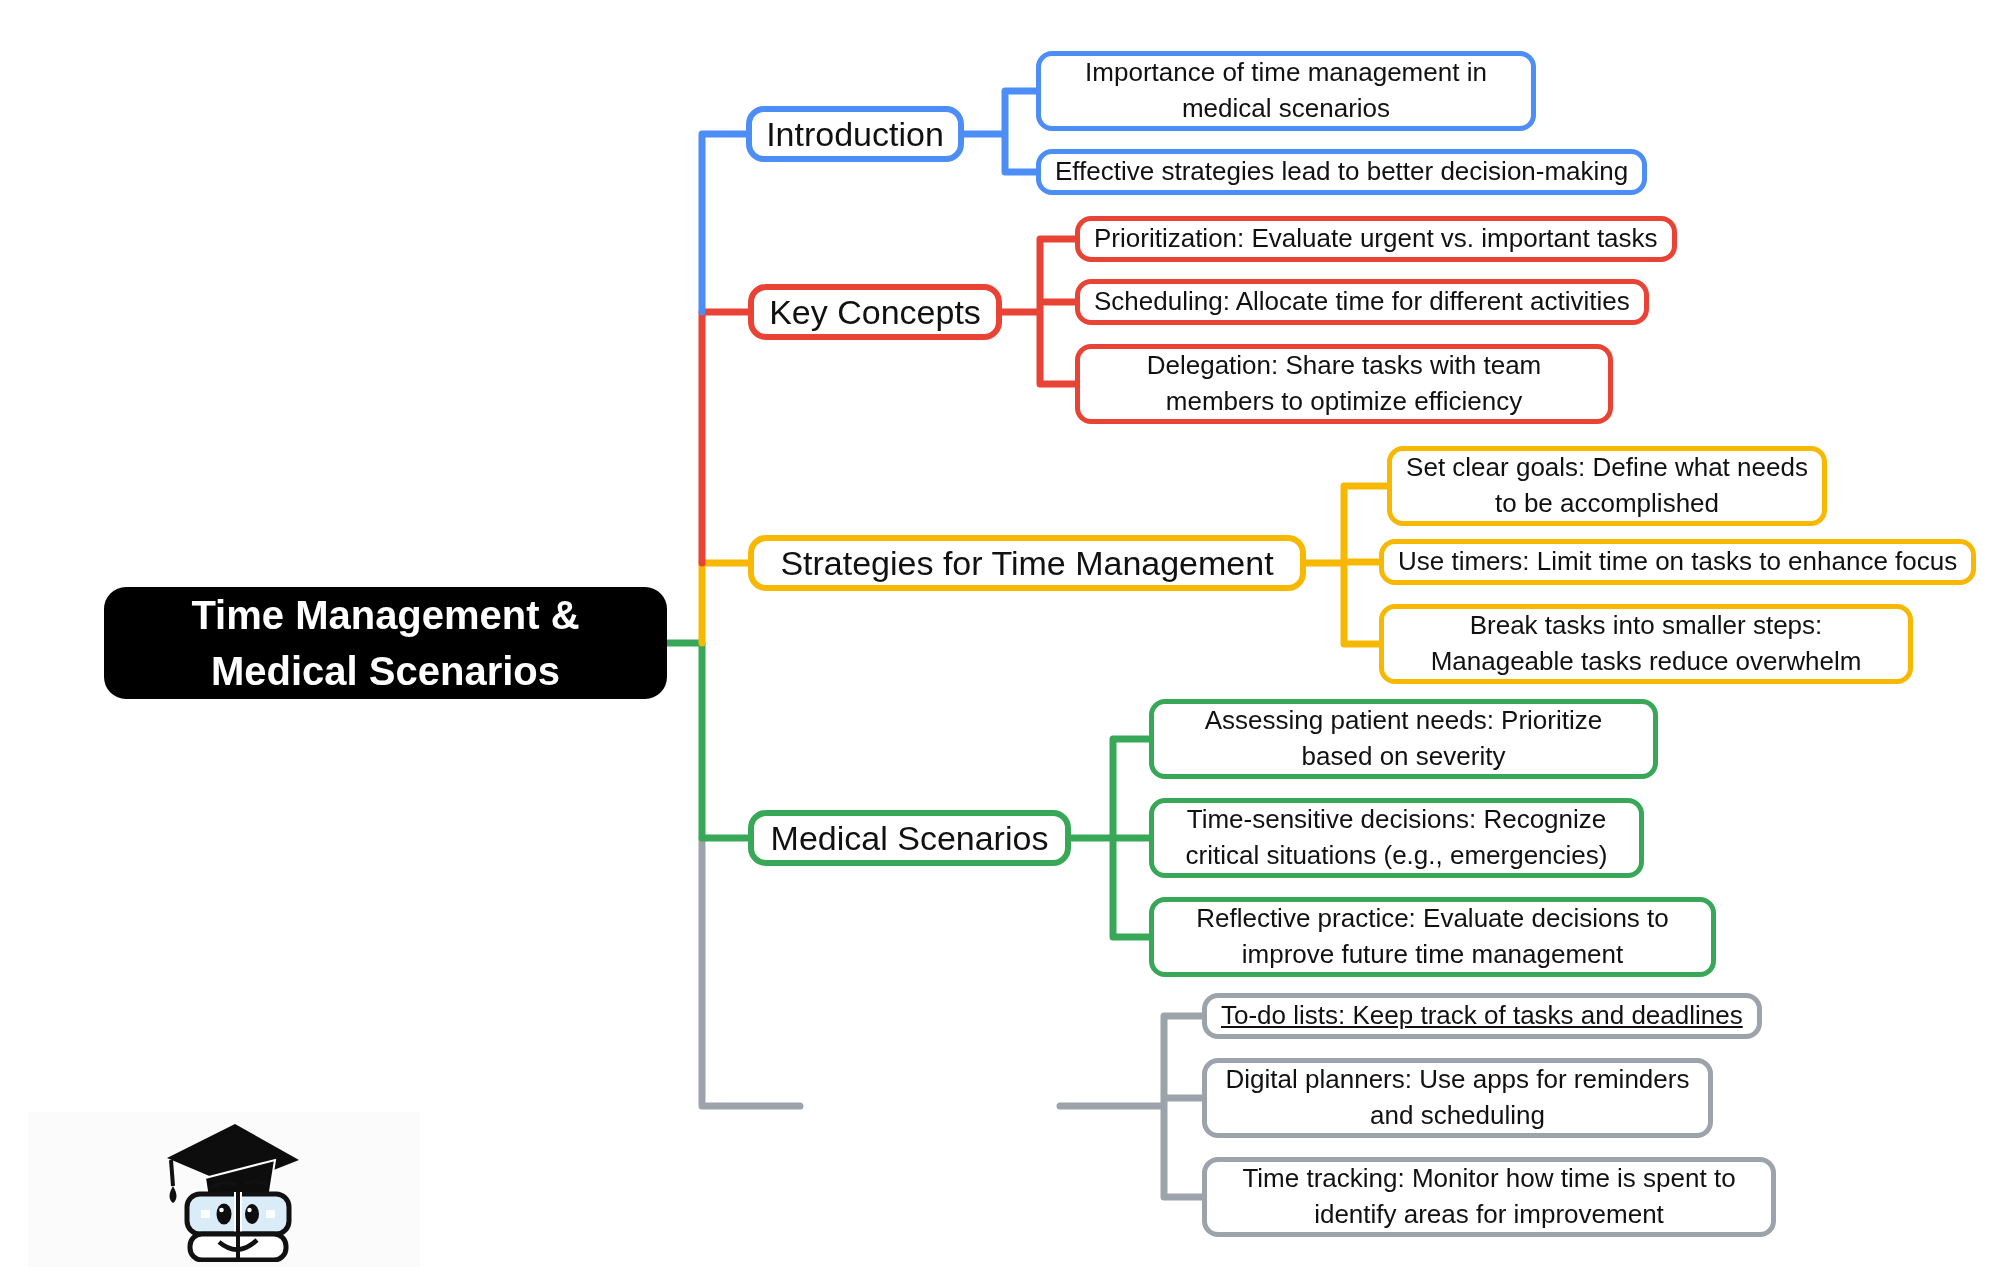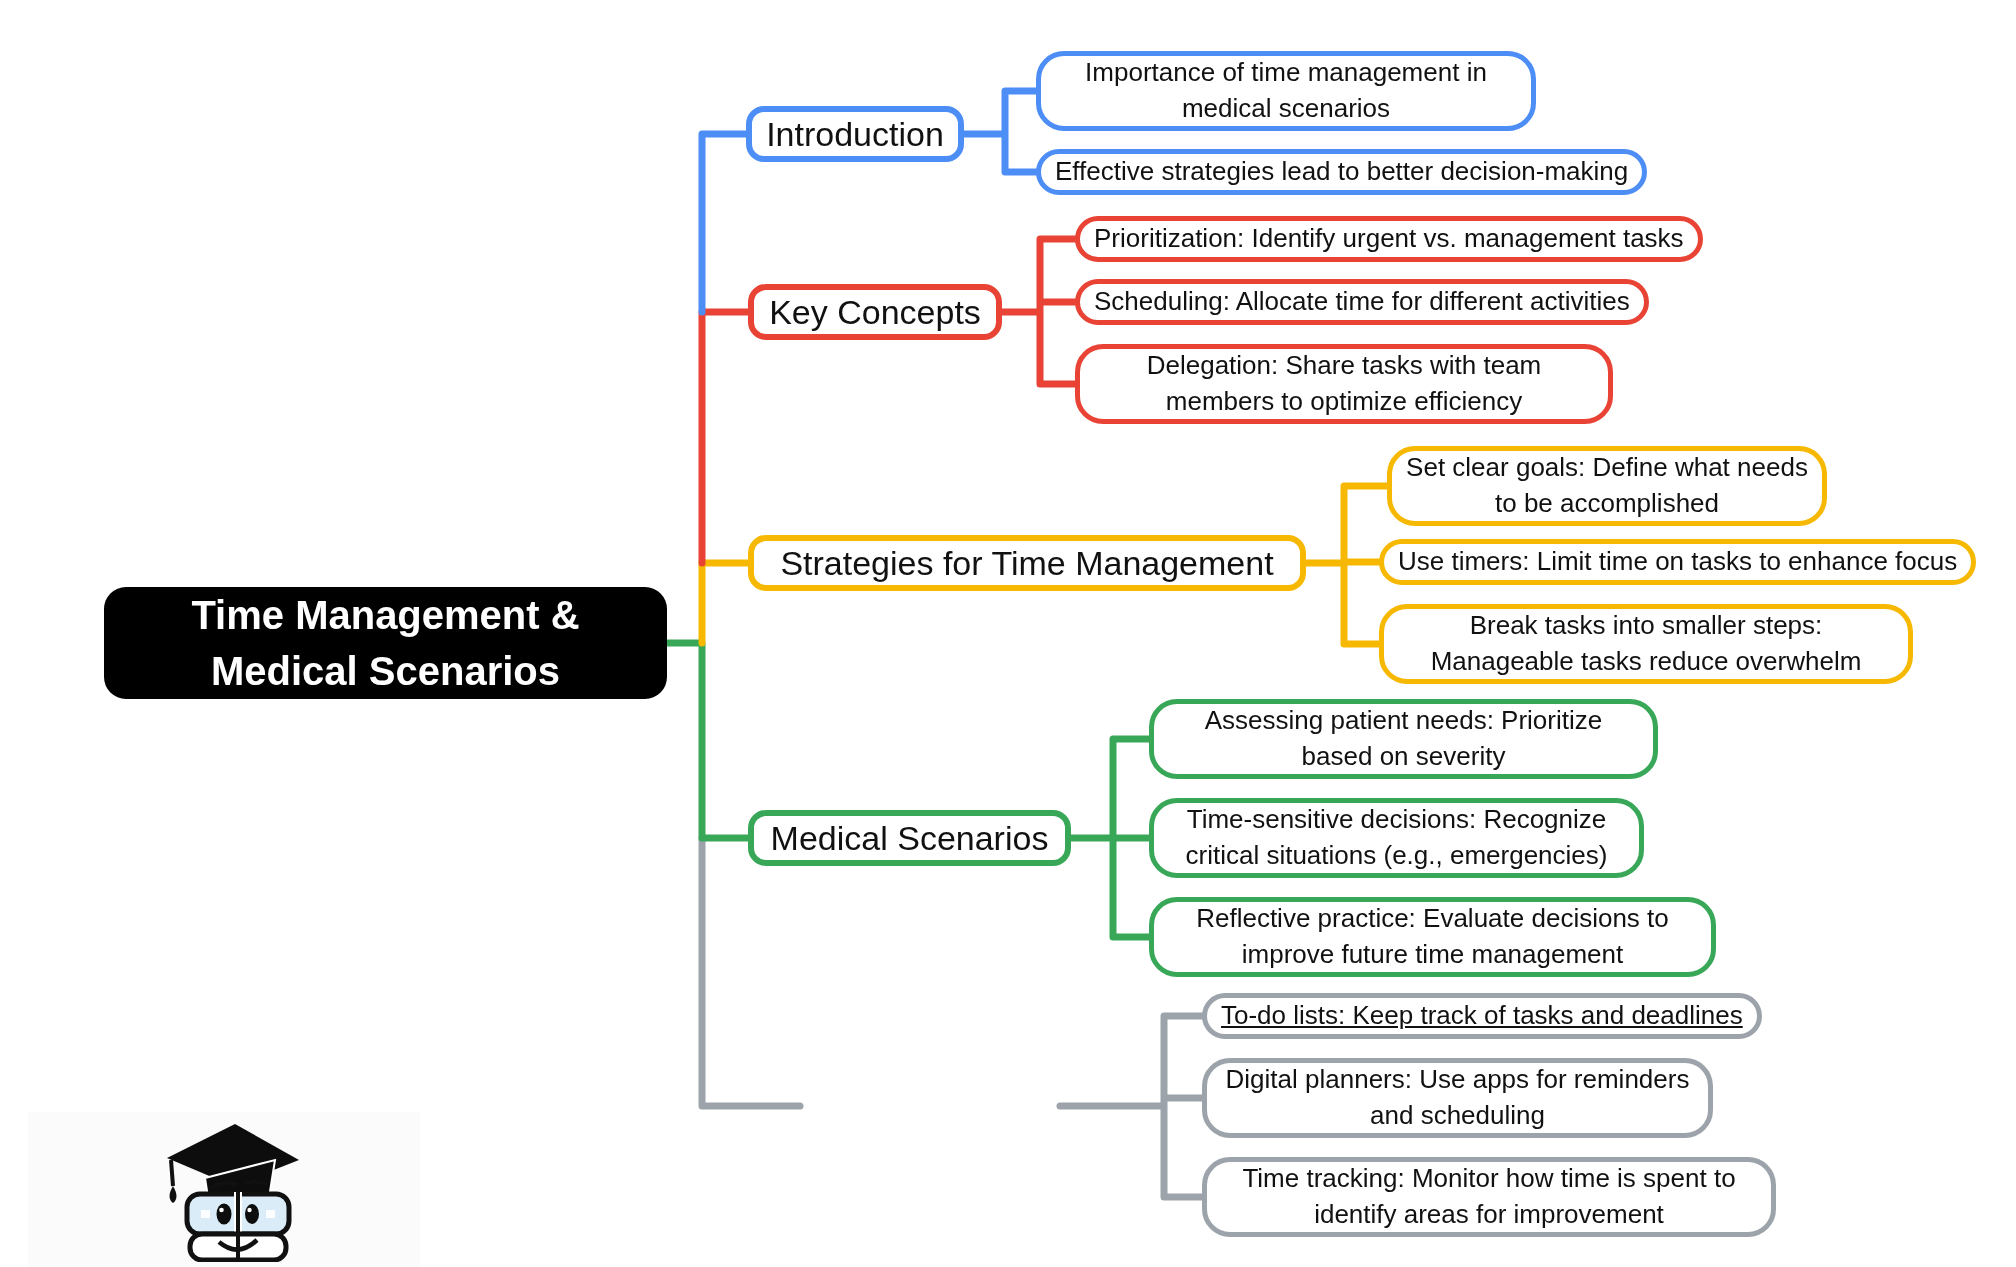--- a/index.html
+++ b/index.html
@@ -8,21 +8,21 @@
     font-family:"Liberation Sans",sans-serif;overflow:hidden;
   }
   svg.connectors{position:absolute;left:0;top:0;z-index:1;}
   .node,.leaf,.root{position:absolute;z-index:2;box-sizing:border-box;background:#ffffff;color:#111111;}
   .node{
     height:56px;border:6px solid #888;border-radius:18px;
     display:flex;align-items:center;justify-content:center;
     font-size:34px;white-space:nowrap;padding:0 22px;text-align:right;
   }
   .leaf{
-    border:5px solid #f9a8d4;border-radius:28px;
+    border:5px solid #f9a8d4;border-radius:16px;
     display:flex;align-items:center;justify-content:center;
     text-align:center;font-size:26px;line-height:1.38;padding:4px 14px;
   }
   .leaf.oneline{white-space:nowrap;height:46px;}
   .root{
     border-radius:22px;display:flex;align-items:center;justify-content:center;
     text-align:center;font-weight:bold;font-size:40px;line-height:1.4;padding:0 32px;
   }
   .logo-patch{
     position:absolute;left:28px;top:1112px;width:392px;height:155px;
@@ -82,21 +82,21 @@
   </div>
 
   <div class="leaf" style="left: 1036px; top: 51px; width: 500px; height: 80px; border-color: rgb(77, 141, 246);">
     <span>Importance of time management in medical scenarios</span>
   </div>
   <div class="leaf oneline" style="left: 1036px; top: 149px; border-color: rgb(77, 141, 246);">
     <span>Effective strategies lead to better decision-making</span>
   </div>
 
   <div class="leaf oneline" style="left: 1075px; top: 216px; border-color: rgb(232, 67, 53);">
-    <span>Prioritization: Identify urgent vs. management tasks</span>
+    <span>Prioritization: Evaluate urgent vs. important tasks</span>
   </div>
   <div class="leaf oneline" style="left: 1075px; top: 279px; border-color: rgb(232, 67, 53);">
     <span>Scheduling: Allocate time for different activities</span>
   </div>
   <div class="leaf" style="left: 1075px; top: 344px; width: 538px; height: 80px; border-color: rgb(232, 67, 53);">
     <span>Delegation: Share tasks with team members to optimize efficiency</span>
   </div>
 
   <div class="leaf" style="left: 1379px; top: 446px; width: 440px; height: 80px; border-color: rgb(246, 184, 1); margin-left: 8px;">
     <span>Set clear goals: Define what needs to be accomplished</span>

